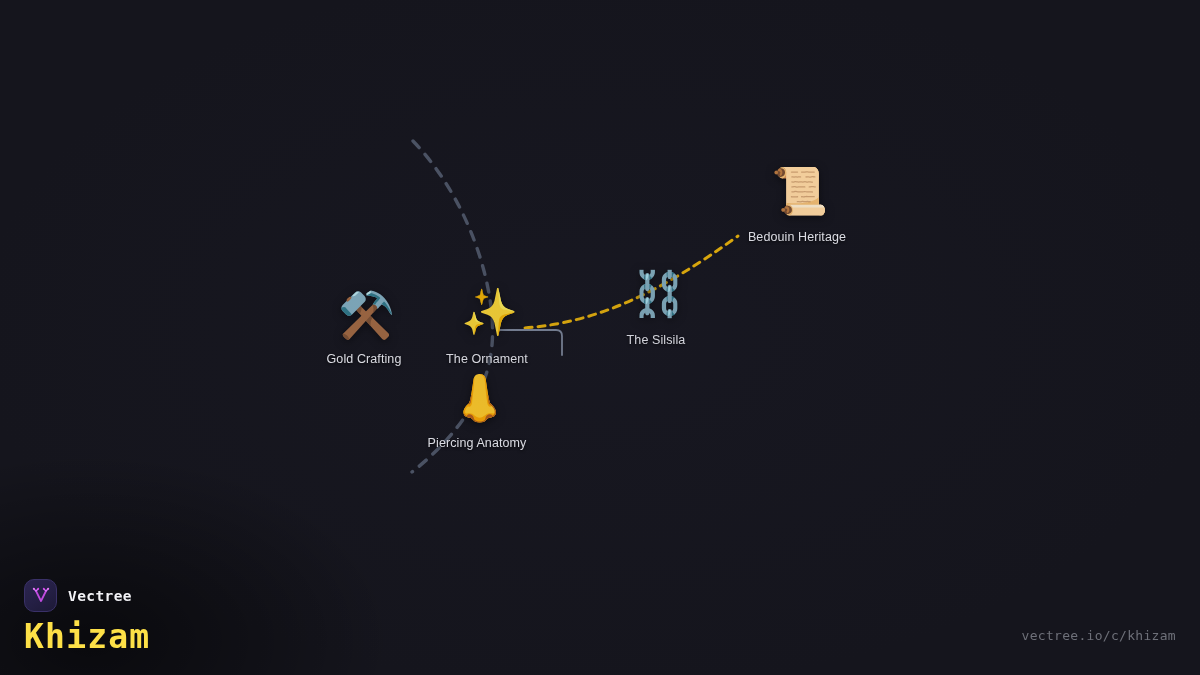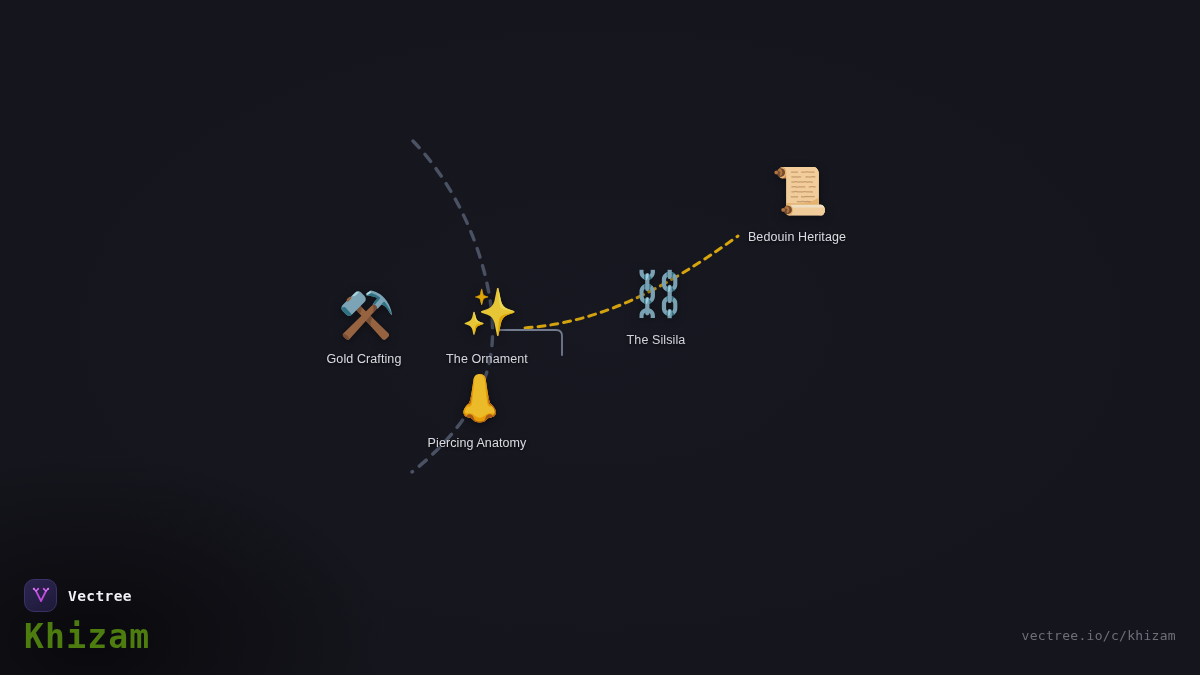--- a/index.html
+++ b/index.html
@@ -72,21 +72,21 @@
     font-family:"DejaVu Sans Mono","Liberation Mono",monospace;
     font-size:14.5px;
     font-weight:bold;
     color:#f2f2f6;
     letter-spacing:0.4px;
   }
   .brand-title {
     font-family:"DejaVu Sans Mono","Liberation Mono",monospace;
     font-size:33px;
     font-weight:bold;
-    color:#4d7c0f;
+    color:#fde047;
     letter-spacing:1.2px;
     line-height:1.05;
   }
   .site-url {
     position:absolute;
     right:24px; bottom:32px;
     font-family:"DejaVu Sans Mono","Liberation Mono",monospace;
     font-size:13px;
     color:#6e7079;
     letter-spacing:0.3px;

